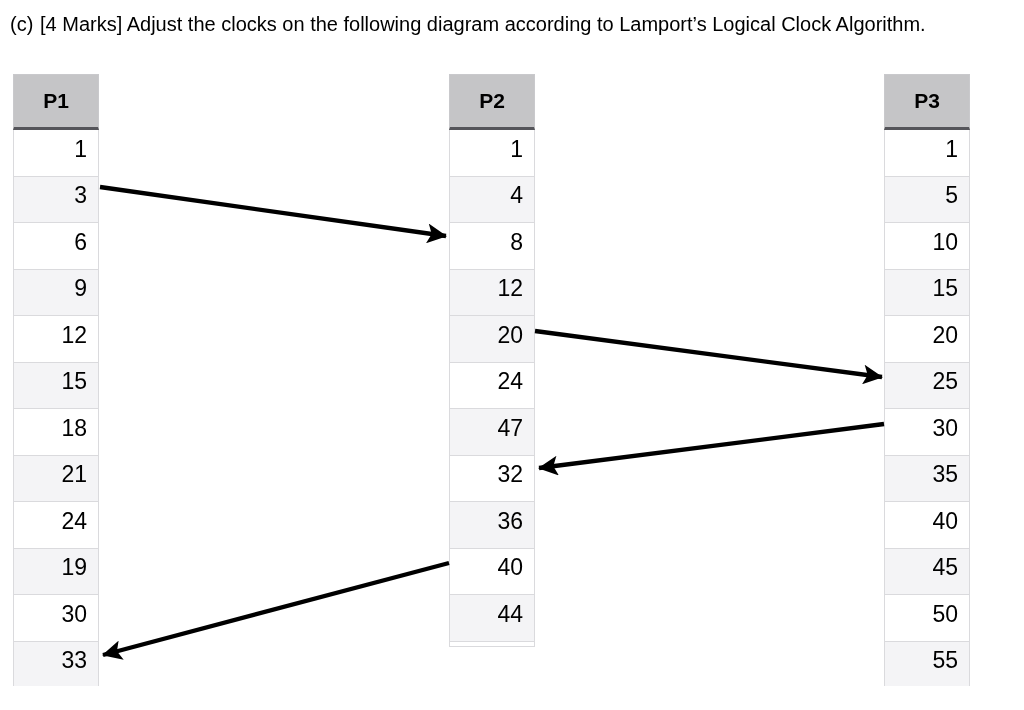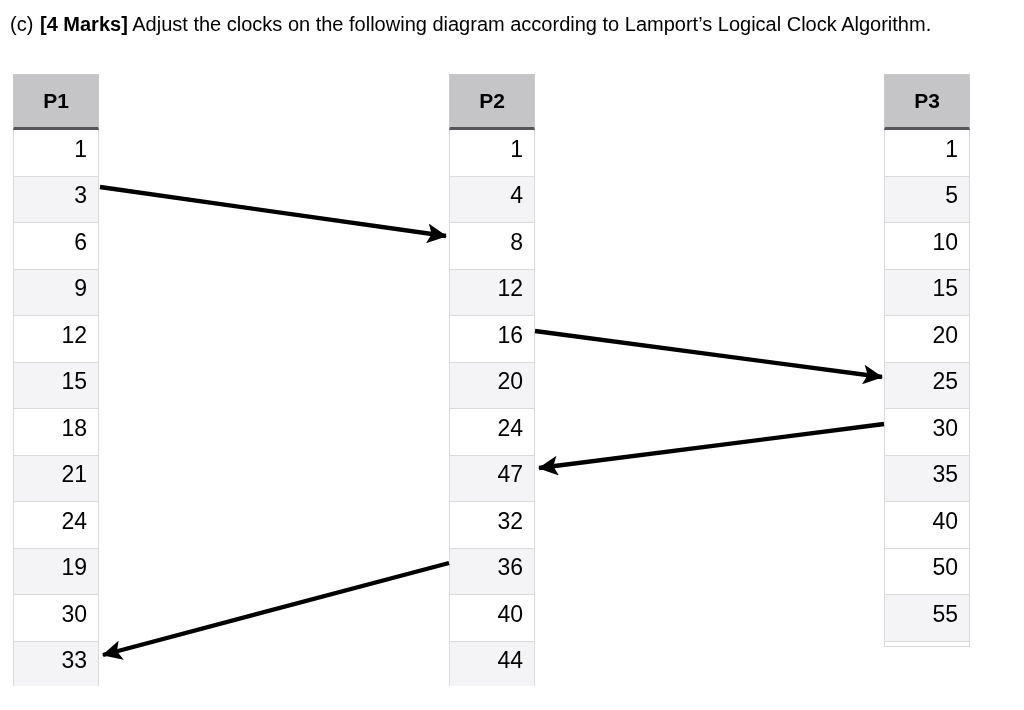--- a/index.html
+++ b/index.html
@@ -18,21 +18,21 @@
   .question {
     position: absolute;
     left: 10px;
     top: 11px;
     display: flex;
     font-size: 20px;
     line-height: 26px;
   }
   .qlabel { flex: 0 0 30px; }
   .qbody  { width: 932px; }
-  .qmarks { font-weight: bold; }
+  .qmarks { font-weight: normal; }
 
   
   .diagram { position: absolute; left: 0; top: 0; width: 1024px; height: 710px; }
 
   .ptable {
     position: absolute;
     top: 74px;
     width: 86px;
     height: 611.5px;
     overflow: hidden;
@@ -111,41 +111,41 @@
           <div class="pcell">30</div>
           <div class="pcell alt">33</div>
           <div class="pcell sliver"></div>
         </div>
         <div class="ptable col-1">
           <div class="phead">P2</div>
           <div class="pcell">1</div>
           <div class="pcell alt">4</div>
           <div class="pcell">8</div>
           <div class="pcell alt">12</div>
-          <div class="pcell">16</div>
           <div class="pcell alt">20</div>
           <div class="pcell">24</div>
           <div class="pcell alt">47</div>
           <div class="pcell">32</div>
           <div class="pcell alt">36</div>
           <div class="pcell">40</div>
           <div class="pcell alt">44</div>
           <div class="pcell sliver"></div>
         </div>
         <div class="ptable col-2">
           <div class="phead">P3</div>
           <div class="pcell">1</div>
           <div class="pcell alt">5</div>
           <div class="pcell">10</div>
           <div class="pcell alt">15</div>
           <div class="pcell">20</div>
           <div class="pcell alt">25</div>
           <div class="pcell">30</div>
           <div class="pcell alt">35</div>
           <div class="pcell">40</div>
+          <div class="pcell alt">45</div>
           <div class="pcell">50</div>
           <div class="pcell alt">55</div>
           <div class="pcell sliver"></div>
         </div>
       </div>
 
     <svg class="arrows-layer" id="arrows-svg" width="1024" height="710" viewBox="0 0 1024 710" xmlns="http://www.w3.org/2000/svg">
       <defs>
         <marker id="arrowhead" viewBox="0 0 10 10" refX="9.5" refY="5" markerWidth="5" markerHeight="4.6" orient="auto">
           <path d="M 0 0 L 10 5 L 0 10 L 2.2 5 z" fill="#000000"></path>

